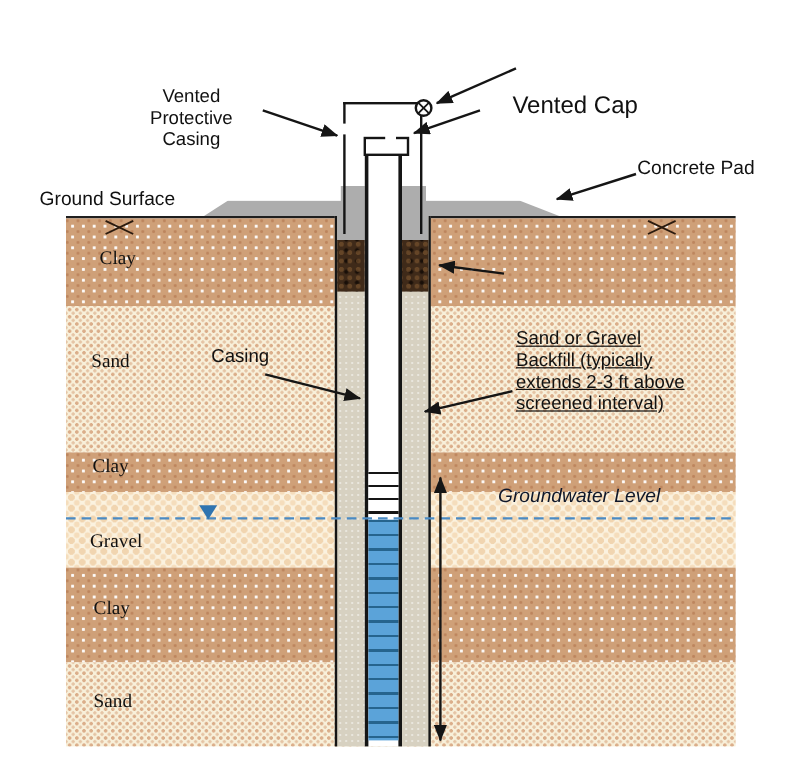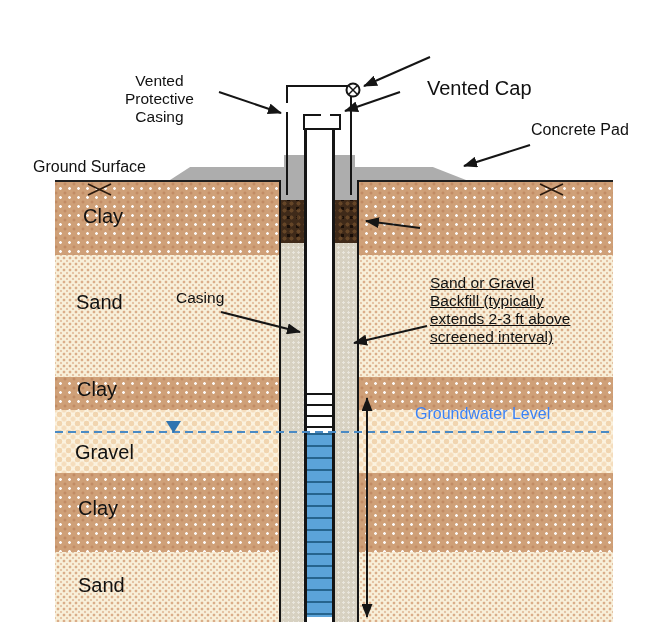--- a/index.html
+++ b/index.html
@@ -85,30 +85,30 @@
   #pc-right{left:350px;top:96px;width:2px;height:99px;}
   #vented-cap{left:303px;top:114px;width:38px;height:16px;box-sizing:border-box;
     border:2px solid #151515;background:#ffffff;}
   #cap-vent-gap{left:321px;top:113px;width:9px;height:4px;background:#ffffff;}
 
   
   #overlay{left:0;top:0;width:669px;height:638px;pointer-events:none;}
 
   
   .label{position:absolute;font-size:15.5px;line-height:18px;white-space:pre-line;color:#111;}
-  .layer-label{font-size:20px;}
+  .layer-label{font-size:16px;font-family:Liberation Serif, serif;}
   #lbl-ground-surface{left:33px;top:158px;font-size:16px;}
   #lbl-vpc{left:125px;top:72px;text-align:center;}
   #lbl-lock{left:432px;top:47px;font-size:16px;}
   #lbl-vcap{left:427px;top:79px;font-size:20px;}
-  #lbl-cpad{left:531px;top:121px;font-size:16px;}
+  #lbl-cpad{left:531px;top:132px;font-size:16px;}
   #lbl-sseal{left:421px;top:194px;}
   #lbl-backfill{left:430px;top:274px;text-decoration:underline;}
   #lbl-casing{left:176px;top:289px;}
-  #lbl-gw{left:415px;top:405px;color:#3b82f6;font-size:16px;}
+  #lbl-gw{left:415px;top:405px;color:#0f172a;font-size:16px;font-style:italic;}
   #lbl-screened{left:388px;top:488px;}
   #lbl-clay1{left:83px;top:207px;}
   #lbl-sand1{left:76px;top:293px;}
   #lbl-clay2{left:77px;top:380px;}
   #lbl-gravel{left:75px;top:443px;}
   #lbl-clay3{left:78px;top:499px;}
   #lbl-sand2{left:78px;top:576px;}
 </style>
 </head>
 <body>

